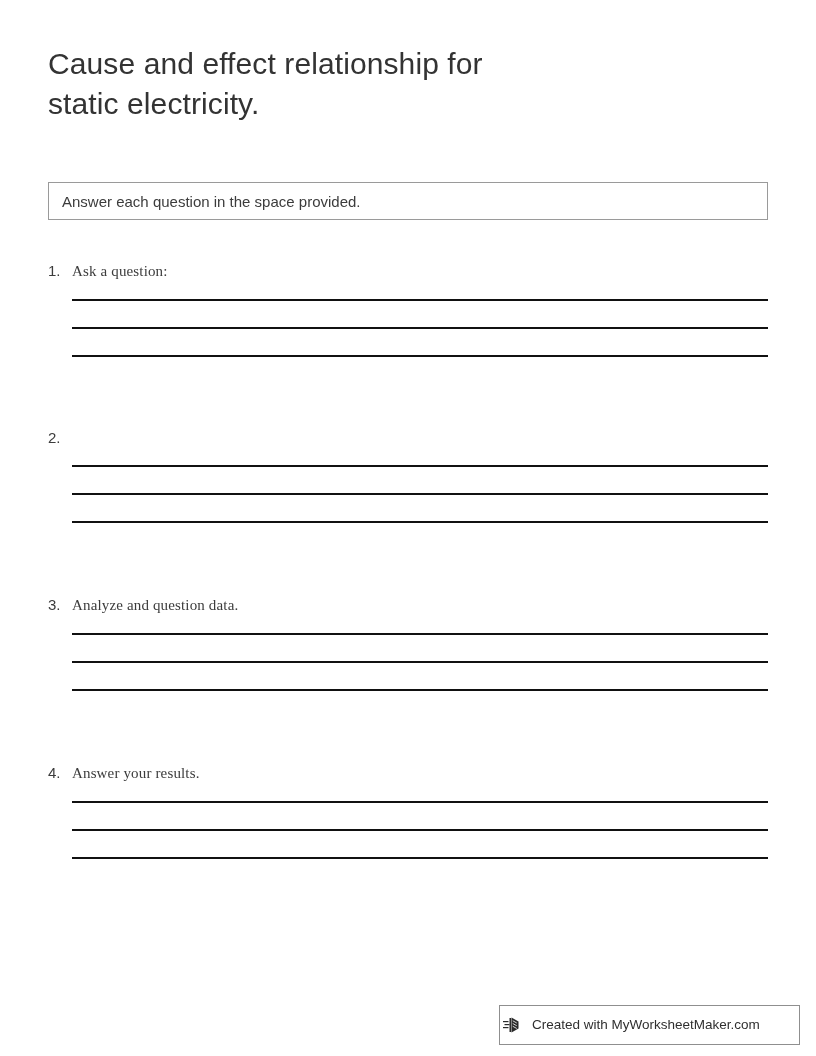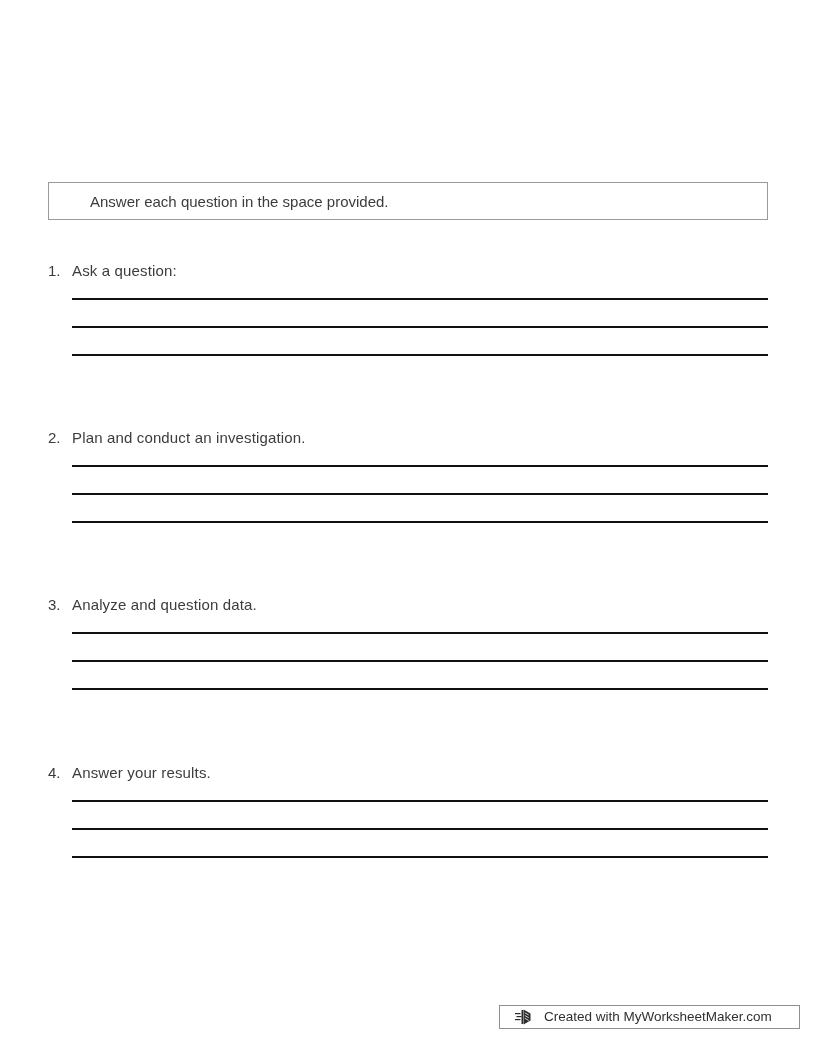--- a/index.html
+++ b/index.html
@@ -46,21 +46,20 @@
     border: 1px solid #9a9a9a;
     background: #ffffff;
     display: flex;
     align-items: center;
     padding-left: 13px;
   }
   .instruction-text {
     font-size: 15px;
     color: #3c3c3c;
     line-height: 1;
-    margin-left: 28px;
   }
 
   
   .questions {
     position: absolute;
     left: 0;
     top: 0;
     width: 816px;
   }
   .question-block {
@@ -77,20 +76,21 @@
   .question-number {
     width: 24px;
     flex: 0 0 24px;
     font-size: 15px;
     color: #3c3c3c;
   }
   .question-text {
     font-size: 15px;
     color: #3c3c3c;
     letter-spacing: 0.15px;
+    font-family: Liberation Serif, serif;
   }
   .answer-lines {
     position: relative;
     margin-left: 24px;
     margin-top: 19px;
   }
   .answer-line {
     height: 0;
     border-bottom: 2px solid #111111;
     width: 696px;
@@ -99,68 +99,69 @@
   .answer-line:last-child {
     margin-bottom: 0;
   }
 
   
   .footer-badge {
     position: absolute;
     left: 499px;
     top: 1005px;
     width: 301px;
-    height: 24px;
+    height: 40px;
     box-sizing: border-box;
     border: 1px solid #8f8f8f;
     background: #ffffff;
     display: flex;
     align-items: center;
-    padding-left: 14px;
+    padding-left: 2px;
   }
   .badge-logo {
     width: 22px;
     height: 22px;
     flex: 0 0 22px;
     margin-right: 8px;
     display: block;
   }
   .badge-text {
     font-size: 13.5px;
     color: #2f2f2f;
     line-height: 1;
     white-space: nowrap;
   }
 </style>
 </head>
 <body>
 
 <div class="page">
 
+  <div class="worksheet-title">Cause and effect relationship for
+static electricity.</div>
 
   <div class="instruction-box">
     <span class="instruction-text">Answer each question in the space provided.</span>
   </div>
 
   <div class="questions">
       <div class="question-block" style="top: 262px;">
         <div class="question-head">
           <span class="question-number">1.</span>
           <span class="question-text">Ask a question:</span>
         </div>
         <div class="answer-lines">
           <div class="answer-line"></div>
           <div class="answer-line"></div>
           <div class="answer-line"></div>
         </div>
       </div>
       <div class="question-block" style="top: 429px;">
         <div class="question-head">
           <span class="question-number">2.</span>
-          <span class="question-text">Plan and conduct an investigation.</span>
         </div>
         <div class="answer-lines">
           <div class="answer-line"></div>
           <div class="answer-line"></div>
           <div class="answer-line"></div>
         </div>
       </div>
       <div class="question-block" style="top: 596px;">
         <div class="question-head">
           <span class="question-number">3.</span>

